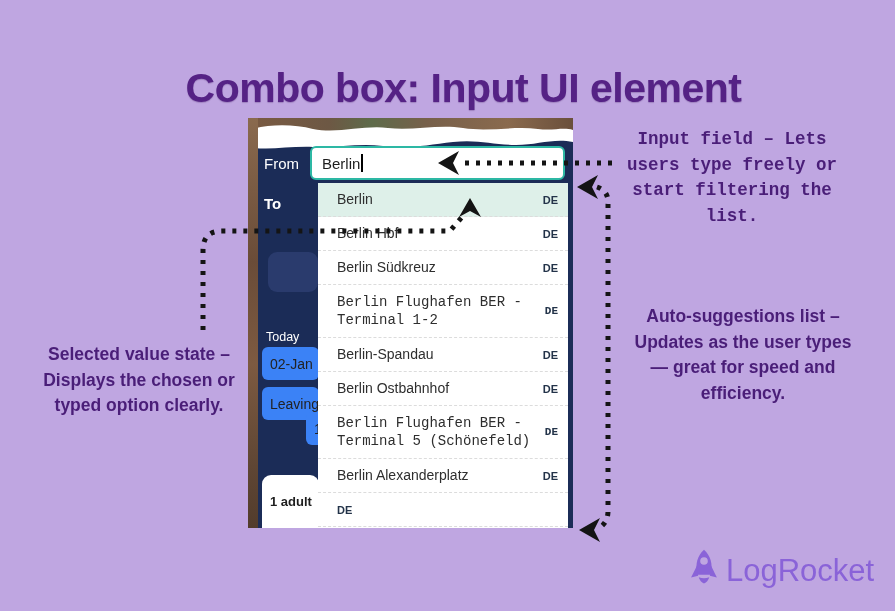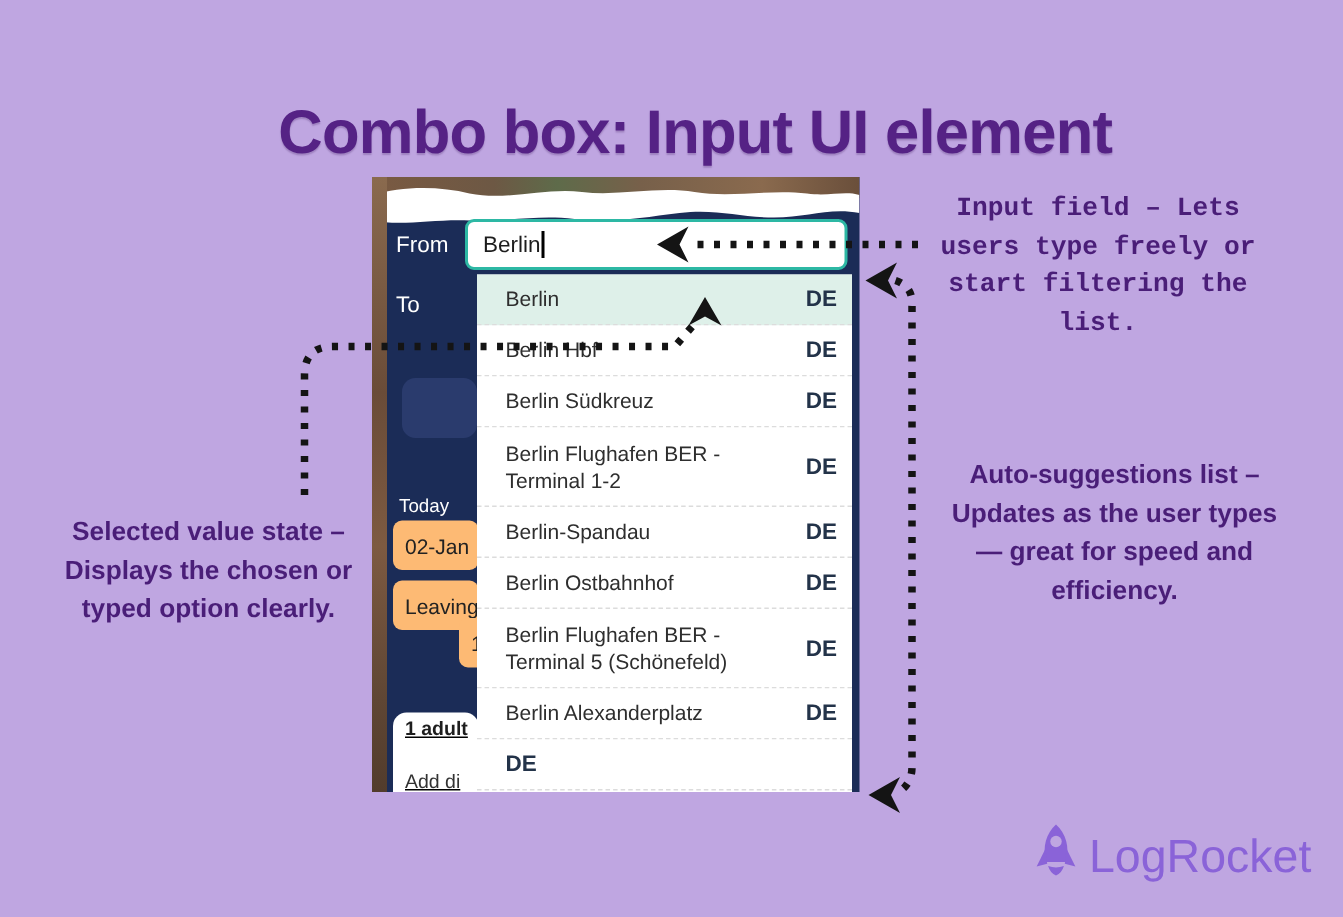--- a/index.html
+++ b/index.html
@@ -34,60 +34,60 @@
   }
   .from-input {
     position:absolute; left:62px; top:28px; width:255px; height:34px;
     background:#ffffff; border:2px solid #2db8a4; border-radius:6px;
     box-sizing:border-box; display:flex; align-items:center; padding-left:10px;
     font-size:15px; color:#1d1d1d;
   }
   .text-cursor {
     display:inline-block; width:1.5px; height:18px; background:#000; margin-left:1px;
   }
-  .to-label { position:absolute; left:16px; top:77px; color:#fff; font-size:15px; }
+  .to-label { position:absolute; left:16px; top:77px; color:#fff; font-size:15px;font-weight:bold; }
   .via-row {
     position:absolute; left:26px; top:108px; display:flex; align-items:center;
     color:#fff; font-size:13px; gap:5px;margin-top:30px;
   }
   .nav-button {
     position:absolute; left:20px; top:134px; width:50px; height:40px;
     background:#2a3b6d; border-radius:9px;
   }
   .today-label { position:absolute; left:18px; top:212px; color:#fff; font-size:12.5px; }
   .field {
     position:absolute; left:14px; width:57px; height:33px;
-    background:#fdba74; border-radius:6px; box-sizing:border-box;
+    background:#3b82f6; border-radius:6px; box-sizing:border-box;
     display:flex; align-items:center; padding-left:8px;
     font-size:14px; color:#222; overflow:hidden; white-space:nowrap;
   }
   .field-date    { top:229px; }
   .field-leaving { top:269px; }
   .field-time    { top:294px;margin-left:44px; }
   .pass-card {
     position:absolute; left:14px; top:357px; width:57px; height:53px;
     background:#fff; border-radius:9px 9px 0 0; box-sizing:border-box;
-    padding:3px 0 0 8px; overflow:hidden;text-decoration:underline;
+    padding:19px 0 0 8px; overflow:hidden;
   }
   .pass-line1 { font-size:13px; font-weight:bold; color:#1e1e1e; white-space:nowrap; }
   .pass-line2 { font-size:13px; color:#333; margin-top:20px; white-space:nowrap; }
   
   .panel {
     position:absolute; left:70px; top:65px; width:250px; height:345px;
     background:#ffffff;
   }
   .row {
     display:flex; align-items:center; justify-content:space-between;
     padding:0 10px 0 19px; box-sizing:border-box; height:34px;
     border-bottom:1px dashed #dcdcdc; background:#fff;
   }
-  .row.tall { height:53px; }
+  .row.tall { height:53px;font-family:Liberation Mono, monospace; }
   .row.selected { background:#def0e9; }
   .row-name { font-size:14px; color:#2e2e2e; width:198px; line-height:1.3; }
-  .row-code { font-size:15px; font-weight:bold; color:#233349; }
+  .row-code { font-size:11px; font-weight:bold; color:#233349; }
   
   .ann {
     position:absolute; font-weight:bold; font-size:17.5px; color:#4a1e78;
     text-align:center; line-height:1.47;
   }
   .ann-input    { left:617px; top:127px; width:230px;font-family:Liberation Mono, monospace; }
   .ann-selected { left:40px;  top:342px; width:198px; }
   .ann-suggest  { left:627px; top:304px; width:232px; }
   
   .overlay {

